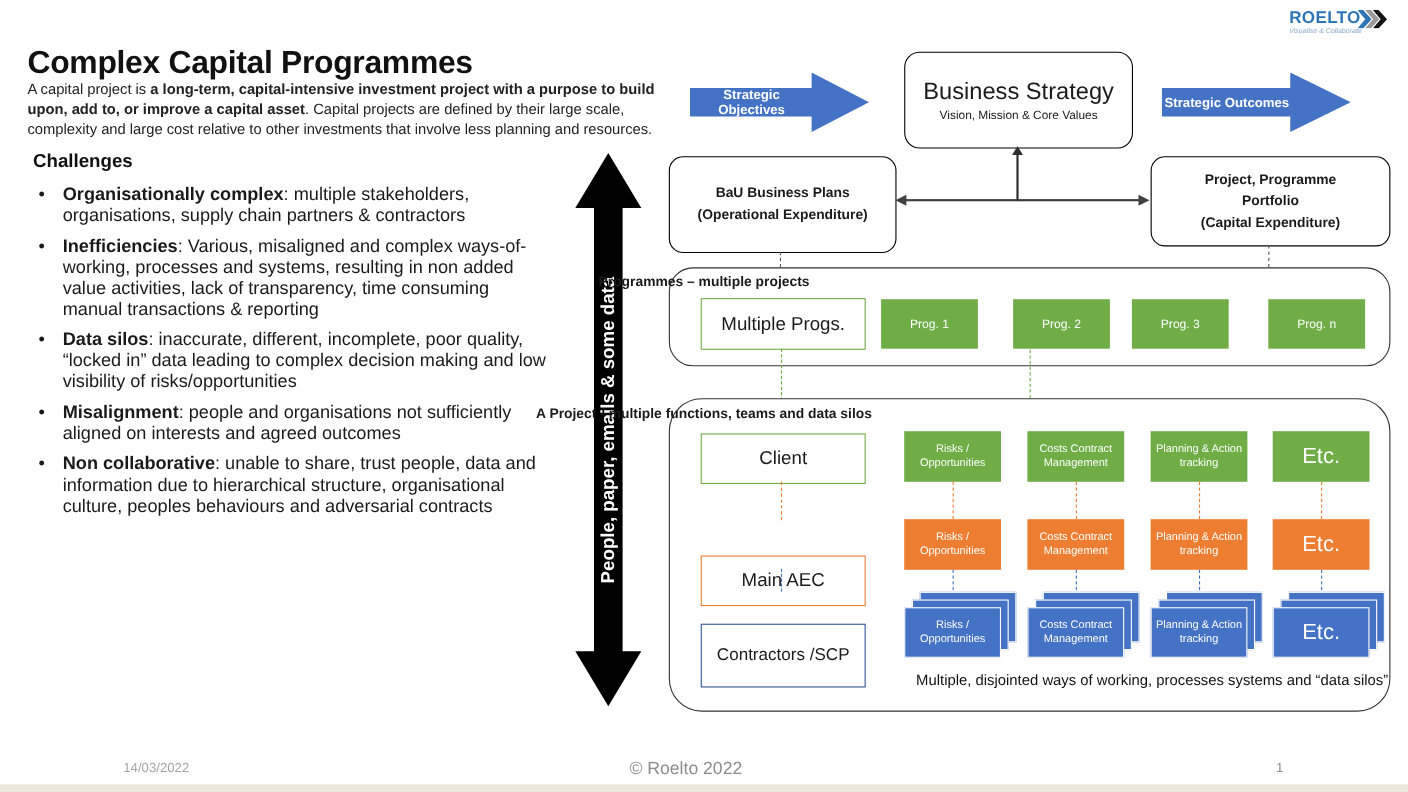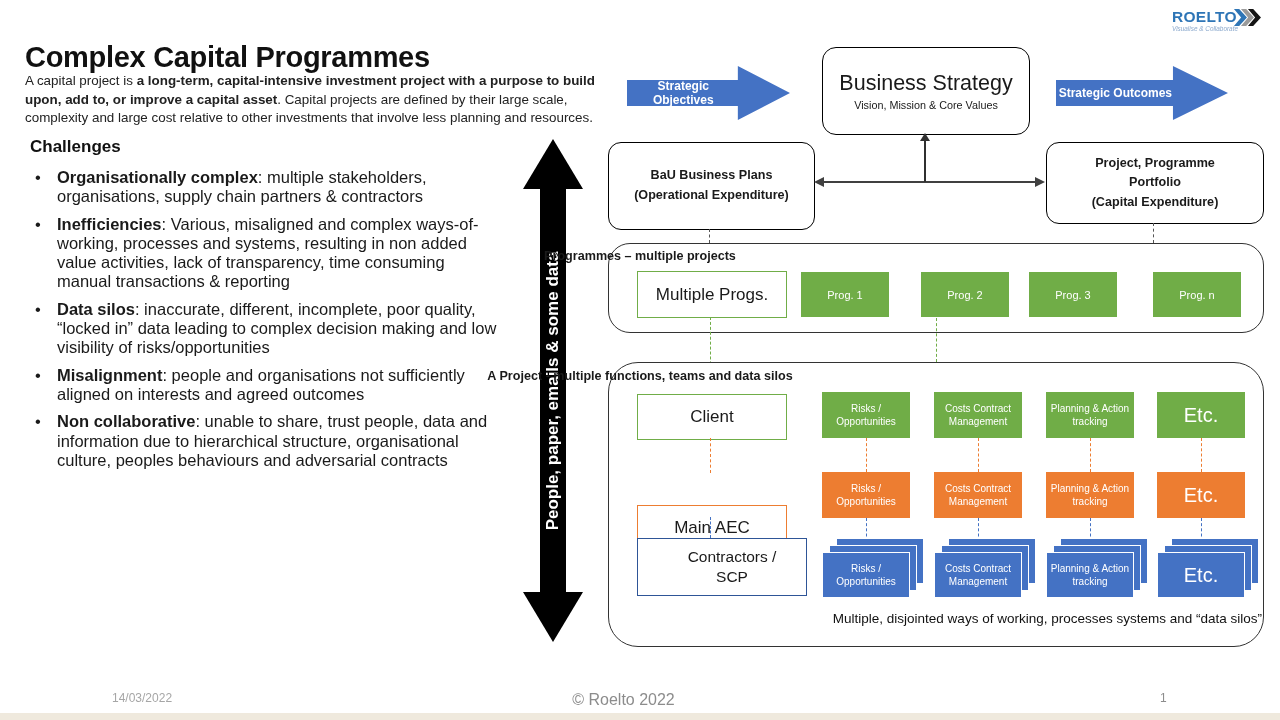--- a/index.html
+++ b/index.html
@@ -78,22 +78,22 @@
   #prog-cont{left:608px;top:243px;width:654px;height:88px;border-radius:22px;}
   #proj-cont{left:608px;top:362px;width:654px;height:283px;border-radius:30px;}
   .cont-title{position:absolute;left:0;width:100%;text-align:center;font-weight:bold;font-size:12.6px;}
   #prog-title{top:249px;}
   #proj-title{top:369px;}
 
   .outline-box{position:absolute;background:#fff;display:flex;align-items:center;justify-content:center;text-align:left;}
   #mprogs-box{left:637px;top:271px;width:148px;height:45px;border:1.6px solid #70AD47;font-size:17px;}
   #client-box{left:637px;top:394px;width:148px;height:44px;border:1.6px solid #70AD47;font-size:17px;}
   #mainaec-box{left:637px;top:473px;width:148px;height:44px;border:1.6px solid #ED7D31;font-size:17px;margin-top:32px;}
-  #contractors-box{left:637px;top:538px;width:148px;height:56px;border:1.6px solid #2E5597;
-    font-size:15.5px;line-height:1.3;flex-direction:column;padding-left:20px;}
+  #contractors-box{left:637px;top:567px;width:148px;height:56px;border:1.6px solid #2E5597;
+    font-size:15.5px;line-height:1.3;}
 
   .pbox{position:absolute;top:272px;width:88px;height:45px;background:#70AD47;color:#fff;
     display:flex;align-items:center;justify-content:center;font-size:11px;}
   #pbox1{left:801px;} #pbox2{left:921px;text-align:center;} #pbox3{left:1029px;} #pbox4{left:1153px;}
 
   .fbox{position:absolute;width:88px;height:46px;color:#fff;display:flex;align-items:center;
     justify-content:center;text-align:center;font-size:10px;line-height:1.3;box-sizing:border-box;padding:2px;}
   .fbox.green{background:#70AD47;}
   .fbox.orange{background:#ED7D31;}
   .fbox.etc{font-size:20px;}

